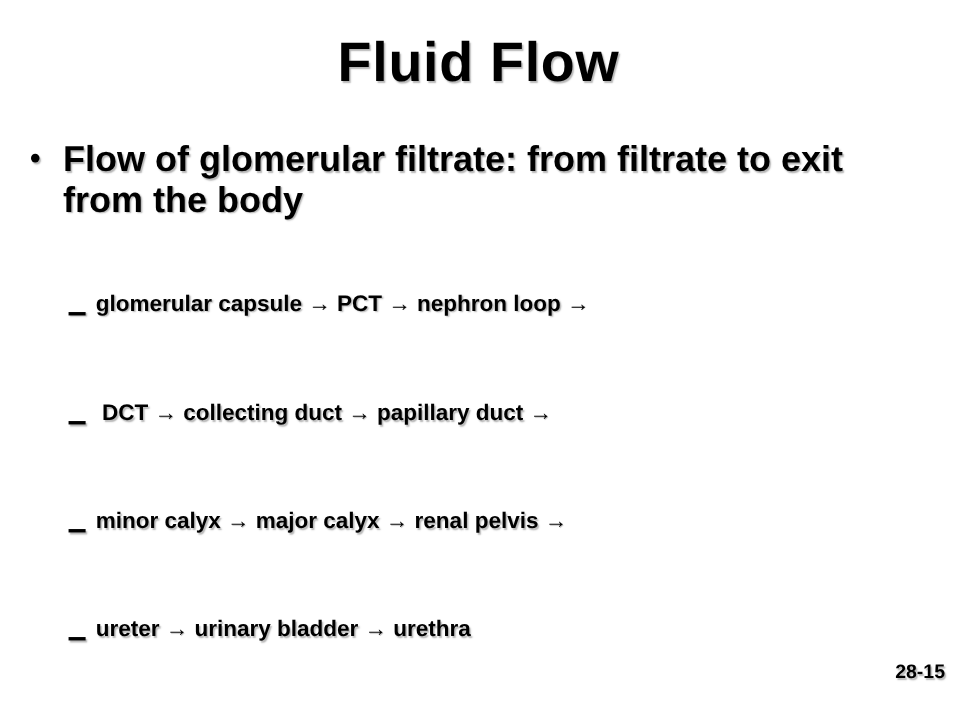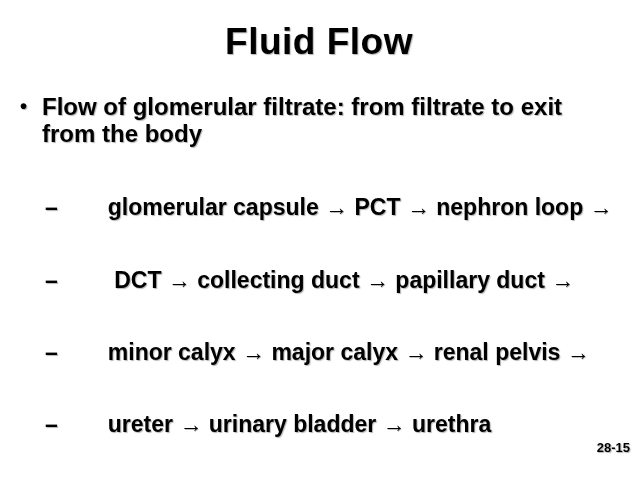--- a/index.html
+++ b/index.html
@@ -47,24 +47,23 @@
     left: 45px;
     display: flex;
     align-items: flex-start;
   }
   .sub-bullet .marker {
     font-size: 23px;
     line-height: 1.1;
     margin-right: 6px;
   }
   .sub-bullet .text {
-    font-size: 23px;
+    font-size: 15px;
     line-height: 1.1;
     white-space: pre; 
-    margin-left: 44px;
   }
   .sub-1 { top: 195px; }
   .sub-2 { top: 268px; }
   .sub-3 { top: 340px; }
   .sub-4 { top: 412px; }
   .arrow {
     font-weight: normal; 
     text-shadow: 0.5px 0.5px 0.5px rgba(90,90,90,0.4);
   }
   .page-number {

